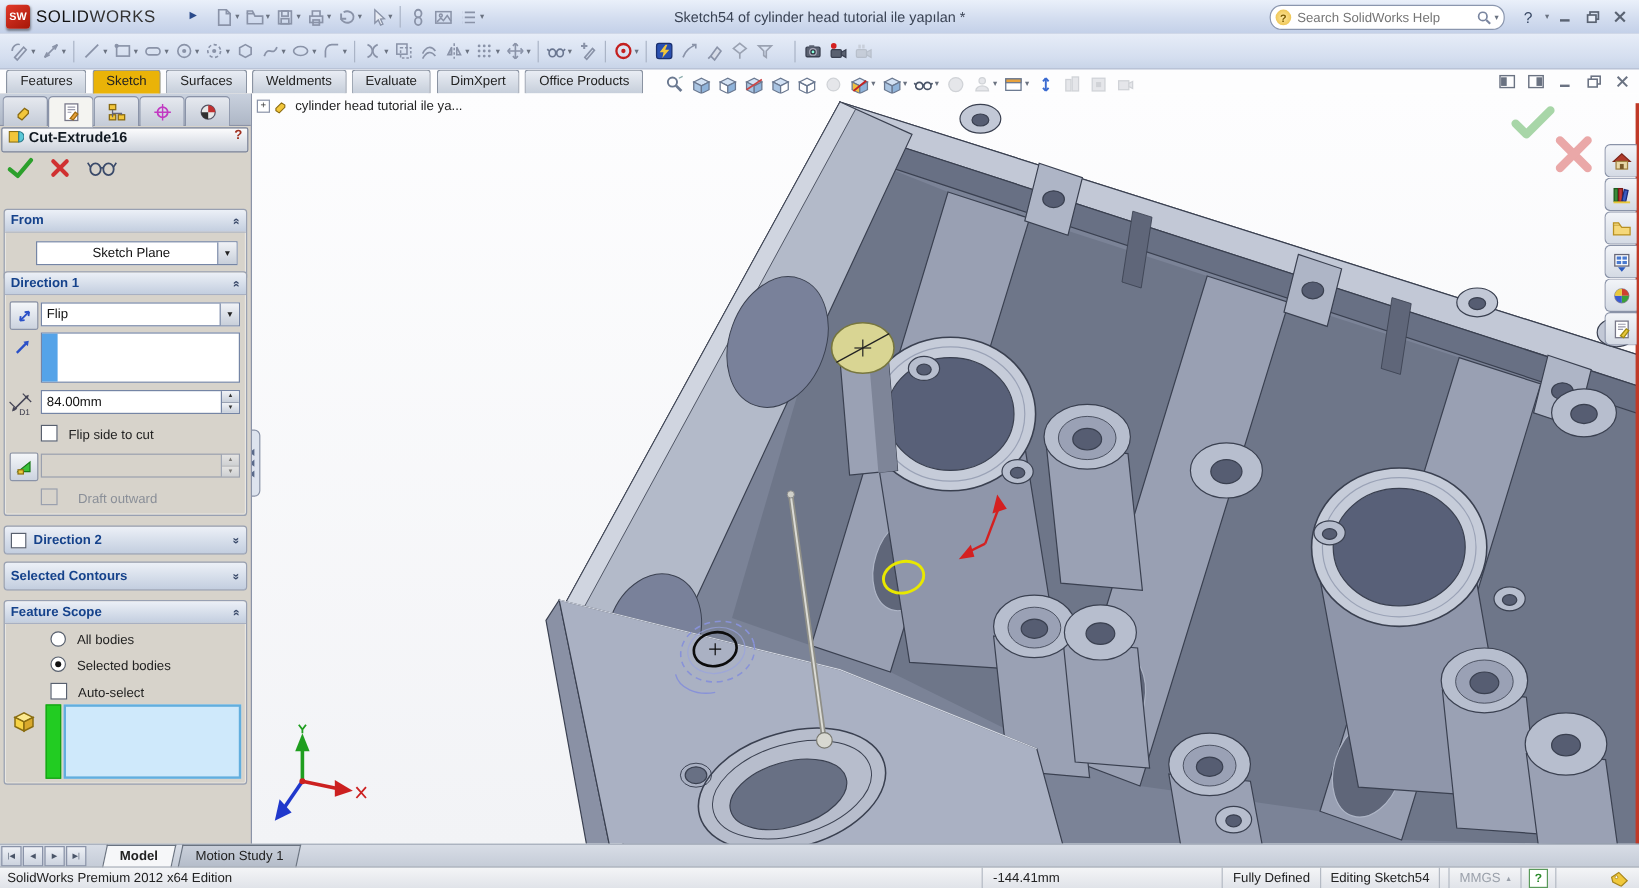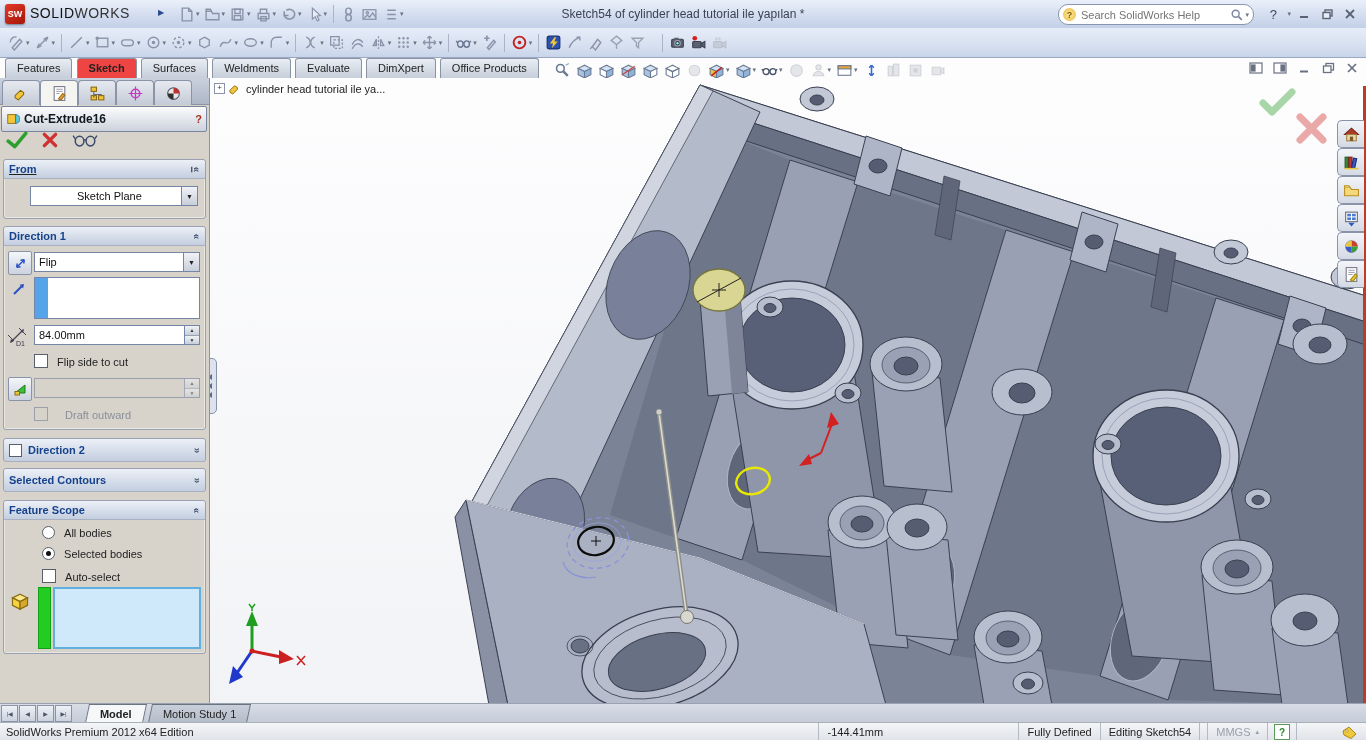--- a/index.html
+++ b/index.html
@@ -29,34 +29,34 @@
   
   #toolbar2{position:absolute;left:0;top:28px;width:100%;height:30px;
     background:linear-gradient(180deg,#e7edf8 0%,#d4deef 70%,#c8d4e8 100%);
     border-bottom:1px solid #9aa8c2;display:flex;align-items:center;padding-left:6px;box-sizing:border-box;}
   .i16{width:17px;height:17px;}
   
   #tabrow{position:absolute;left:0;top:58px;width:100%;height:20px;background:#fdfdfe;}
   .ctab{display:inline-block;height:19px;line-height:19px;padding:0 11px;margin-right:1px;
     background:linear-gradient(180deg,#e9edf4,#c6ceda);border:1px solid #8a93a2;border-bottom:none;
     border-radius:3px 3px 0 0;color:#222;cursor:default;}
-  .ctab.active{background:#ef4444;font-weight:bold;position:relative;z-index:2;}
+  .ctab.active{background:#eab308;font-weight:normal;position:relative;z-index:2;}
   #headsup{position:absolute;left:552px;top:1px;display:flex;align-items:center;gap:1px;}
   #docwin{position:absolute;right:4px;top:1px;display:flex;gap:4px;align-items:center;}
   
   #main{position:absolute;left:0;top:78px;width:100%;height:625px;}
   
   #pm{position:absolute;left:0;top:0;width:210px;height:625px;background:#d7d3cb;border-right:1px solid #8a93a8;box-sizing:border-box;}
   #pmtabs{position:absolute;left:0;top:0;width:100%;height:26px;background:linear-gradient(180deg,#c9d1de,#aeb7c6);border-bottom:1px solid #8a93a8;}
   .pmtab{position:absolute;top:2px;width:36px;height:24px;background:linear-gradient(180deg,#e6e9ef,#c4cbd7);
     border:1px solid #8a93a8;border-bottom:none;border-radius:4px 4px 0 0;display:flex;align-items:center;justify-content:center;}
   .pmtab.active{background:#f4f4f1;height:25px;z-index:2;}
   #pmhead{position:absolute;left:1px;top:28px;width:206px;height:21px;
     background:linear-gradient(180deg,#fcfcfd,#ccd2dc);border:1px solid #7a849c;border-radius:2px;
-    display:flex;align-items:center;padding:12px 4px;box-sizing:border-box;}
+    display:flex;padding:0 4px;box-sizing:border-box;}
   #pmhead .t{font-weight:bold;font-size:12px;color:#101820;margin-left:4px;flex:1;}
   #pmhead .q{color:#a03020;font-weight:bold;}
   .grp{position:absolute;left:3px;width:203px;background:#d7d3cb;border:1px solid #98a0b2;border-radius:3px;box-shadow:0 0 0 1px #e9e7e1 inset;box-sizing:border-box;}
   .grp-h{height:18px;background:linear-gradient(180deg,#ecf0f7,#c3cedf);border-bottom:1px solid #a8b0c2;
     border-radius:3px 3px 0 0;display:flex;align-items:center;padding:0 5px;font-weight:bold;color:#15428b;}
   .grp-h .chev{margin-left:auto;font-size:10px;color:#3a4a6a;display:inline-block;transform:rotate(90deg);}
   .grp-h .chev.down{transform:rotate(-90deg);}
   .sw-select{position:absolute;height:20px;background:#fff;border:1px solid #7585a5;display:flex;align-items:center;box-sizing:border-box;}
   .sw-select .val{flex:1;padding-left:4px;color:#111;}
   .sw-select .dd{width:15px;align-self:stretch;background:linear-gradient(180deg,#f0f2f6,#c8cfda);
@@ -625,21 +625,21 @@
             <path d="M3,3 L13,13 M13,3 L3,13" stroke="#d03030" stroke-width="3" stroke-linecap="round"></path>
           </svg>
         <svg width="26" height="18" viewBox="0 0 24 16">
             <ellipse cx="7" cy="9" rx="4" ry="4.5" fill="none" stroke="#3a4a6a" stroke-width="1.4"></ellipse>
             <ellipse cx="17" cy="9" rx="4" ry="4.5" fill="none" stroke="#3a4a6a" stroke-width="1.4"></ellipse>
             <path d="M11,8 a2,1.5 0 0 1 2,0" fill="none" stroke="#3a4a6a" stroke-width="1.2"></path>
             <path d="M3,7 L1,4 M21,7 L23,4" stroke="#3a4a6a" stroke-width="1.2"></path>
           </svg>
       </div>
 
-      <div class="grp" style="top:81px;height:60px;text-decoration:underline;">
+      <div class="grp" style="top:96px;height:60px;">
         <div class="grp-h">
             <span>From</span>
             <span class="chev">«</span>
           </div>
         <div class="sw-select" style="left:26px;top:26px;width:168px;padding-left:42px;">
           <span class="val">Sketch Plane</span>
           <span class="dd">▼</span>
         </div>
       </div>
 

